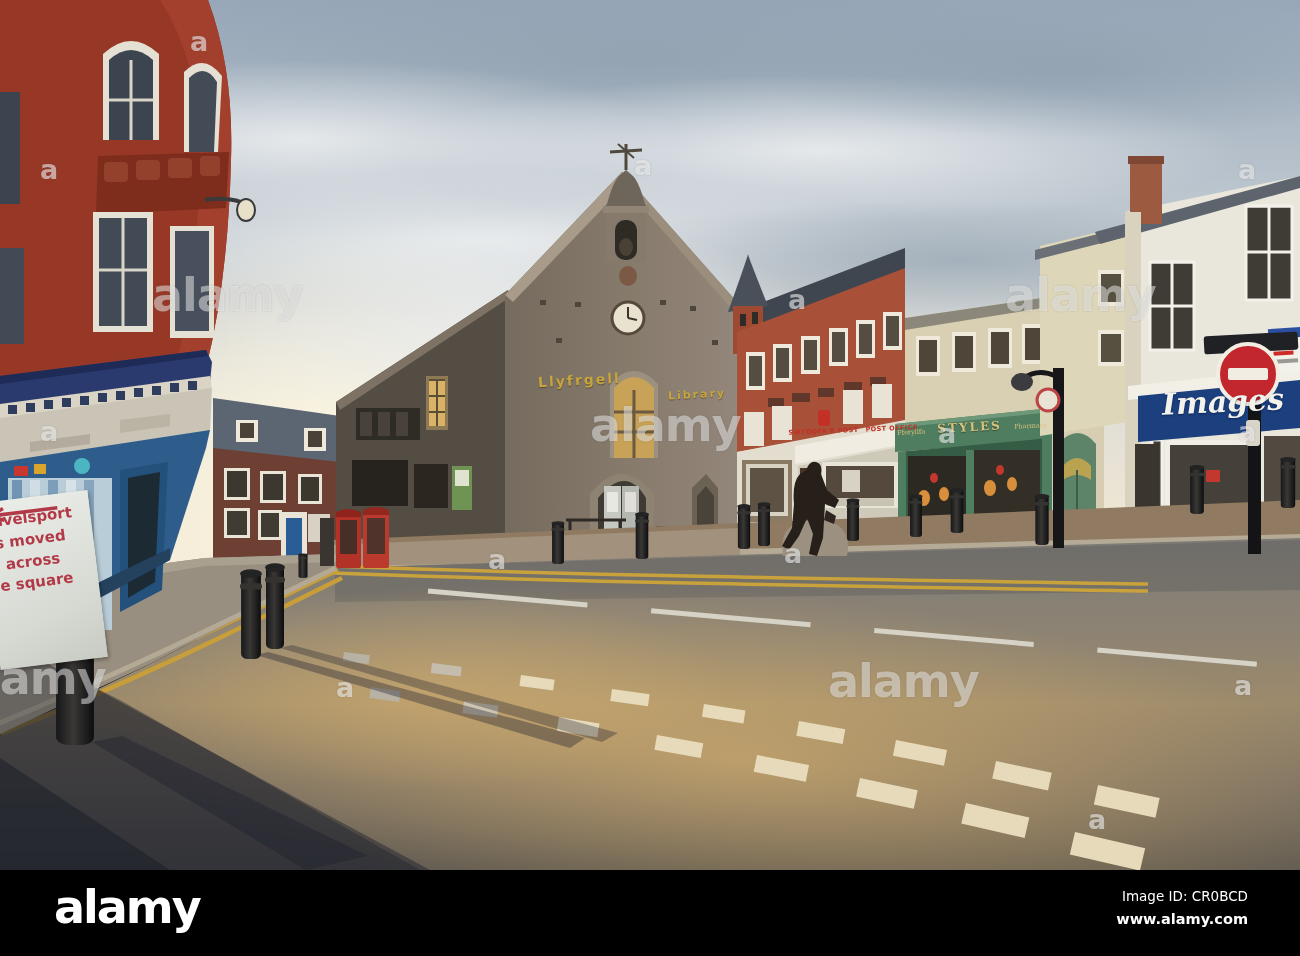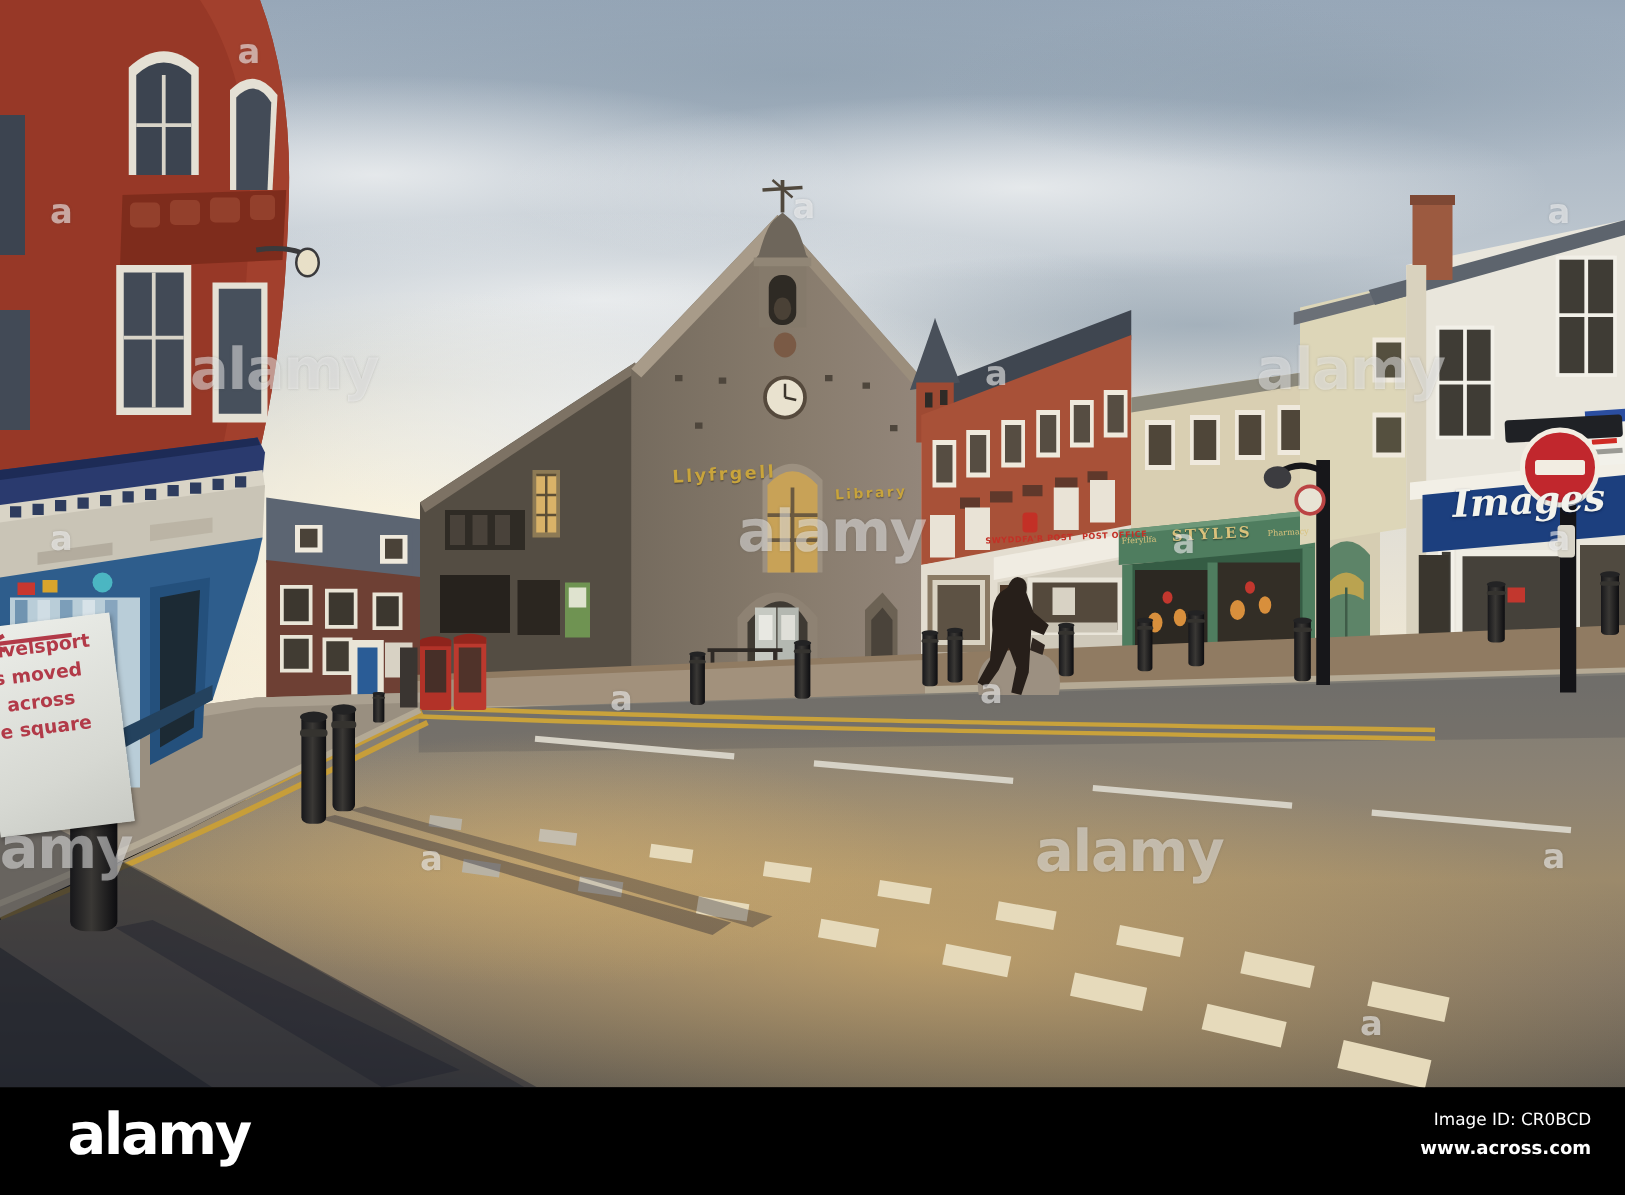--- a/index.html
+++ b/index.html
@@ -34,21 +34,21 @@
                 font-weight:bold;white-space:nowrap;}
   .wm-lg{font-weight:bold;font-size:46px;letter-spacing:-1px;color:rgba(255,255,255,.46);
          text-shadow:0 0 2px rgba(80,80,80,.25);line-height:1;}
   .wm-sm{font-weight:bold;font-size:27px;color:rgba(255,255,255,.55);
          text-shadow:0 0 2px rgba(80,80,80,.25);line-height:1;}
   
   .footer{position:absolute;left:0;top:870px;width:1300px;height:86px;
           background:var(--footer_bg,#000);}
   .f-logo{position:absolute;left:54px;top:10px;font-size:46px;font-weight:bold;
           letter-spacing:-2px;color:#fff;}
-  .f-right{position:absolute;right:27px;top:18px;text-align:right;color:#fff;}
+  .f-right{position:absolute;right:52px;top:18px;text-align:right;color:#fff;}
   .f-id{font-size:13.5px;margin-bottom:7px;}
   .f-url{font-size:14.5px;font-weight:bold;}
 </style>
 </head>
 <body>
 
 <div class="stage">
   <div class="photo">
 
   <svg width="1300" height="870" viewBox="0 0 1300 870">
@@ -563,16 +563,16 @@
   <div class="ov wm-sm" style="left:488px;top:546px">a</div>
   <div class="ov wm-sm" style="left:336px;top:674px">a</div>
   <div class="ov wm-sm" style="left:1234px;top:672px">a</div>
   <div class="ov wm-sm" style="left:1088px;top:806px">a</div>
   </div>
 
   <div class="footer">
     <div class="f-logo">alamy</div>
     <div class="f-right">
       <div class="f-id">Image ID: CR0BCD</div>
-      <div class="f-url">www.across.com</div>
+      <div class="f-url">www.alamy.com</div>
     </div>
   </div>
 </div>
 
 </body></html>

